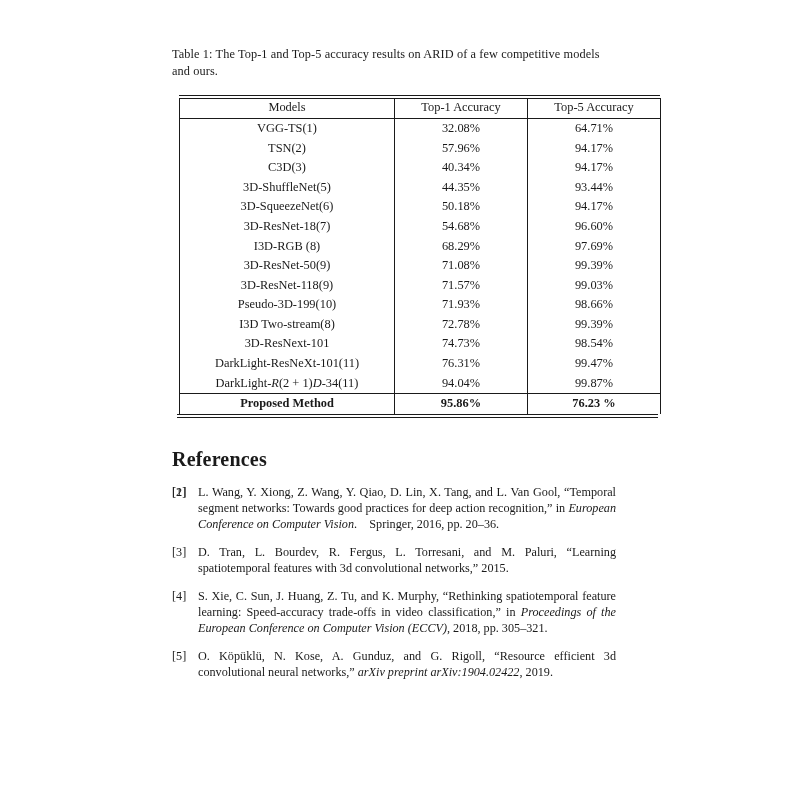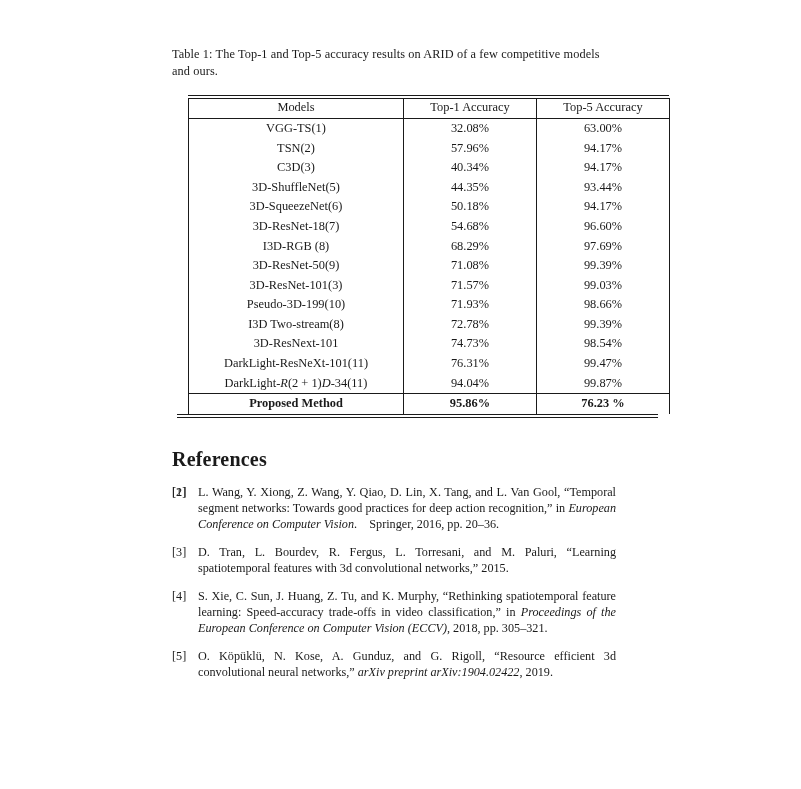--- a/index.html
+++ b/index.html
@@ -27,21 +27,21 @@
     font-size: 12.3px;
     line-height: 1.42;
     text-align: left;
     margin: 0 0 14px 0;
     letter-spacing: 0.1px;
   }
 
   
   .table-frame {
     width: 481px;
-    margin: 0 auto 0 16px;
+    margin: 0 auto 0 7px;
     border-top: 1.6px solid #1a1a1a;
     padding-top: 1.6px;
   }
   table.results {
     border-collapse: collapse;
     width: 481px;
     table-layout: fixed;
     font-size: 12.4px;
   }
   table.results col.c-model  { width: 215px; }
@@ -130,21 +130,21 @@
         <tr class="hdr">
           <th class="outer-l">Models</th>
           <th class="col-sep">Top-1 Accuracy</th>
           <th class="col-sep outer-r">Top-5 Accuracy</th>
         </tr>
       </thead>
       <tbody>
           <tr>
             <td class="outer-l">VGG-TS(1)</td>
             <td class="col-sep">32.08%</td>
-            <td class="col-sep outer-r">63.00%</td>
+            <td class="col-sep outer-r">64.71%</td>
           </tr>
           <tr>
             <td class="outer-l">TSN(2)</td>
             <td class="col-sep">57.96%</td>
             <td class="col-sep outer-r">94.17%</td>
           </tr>
           <tr>
             <td class="outer-l">C3D(3)</td>
             <td class="col-sep">40.34%</td>
             <td class="col-sep outer-r">94.17%</td>
@@ -168,21 +168,21 @@
             <td class="outer-l">I3D-RGB (8)</td>
             <td class="col-sep">68.29%</td>
             <td class="col-sep outer-r">97.69%</td>
           </tr>
           <tr>
             <td class="outer-l">3D-ResNet-50(9)</td>
             <td class="col-sep">71.08%</td>
             <td class="col-sep outer-r">99.39%</td>
           </tr>
           <tr>
-            <td class="outer-l">3D-ResNet-101(3)</td>
+            <td class="outer-l">3D-ResNet-118(9)</td>
             <td class="col-sep">71.57%</td>
             <td class="col-sep outer-r">99.03%</td>
           </tr>
           <tr>
             <td class="outer-l">Pseudo-3D-199(10)</td>
             <td class="col-sep">71.93%</td>
             <td class="col-sep outer-r">98.66%</td>
           </tr>
           <tr>
             <td class="outer-l">I3D Two-stream(8)</td>

